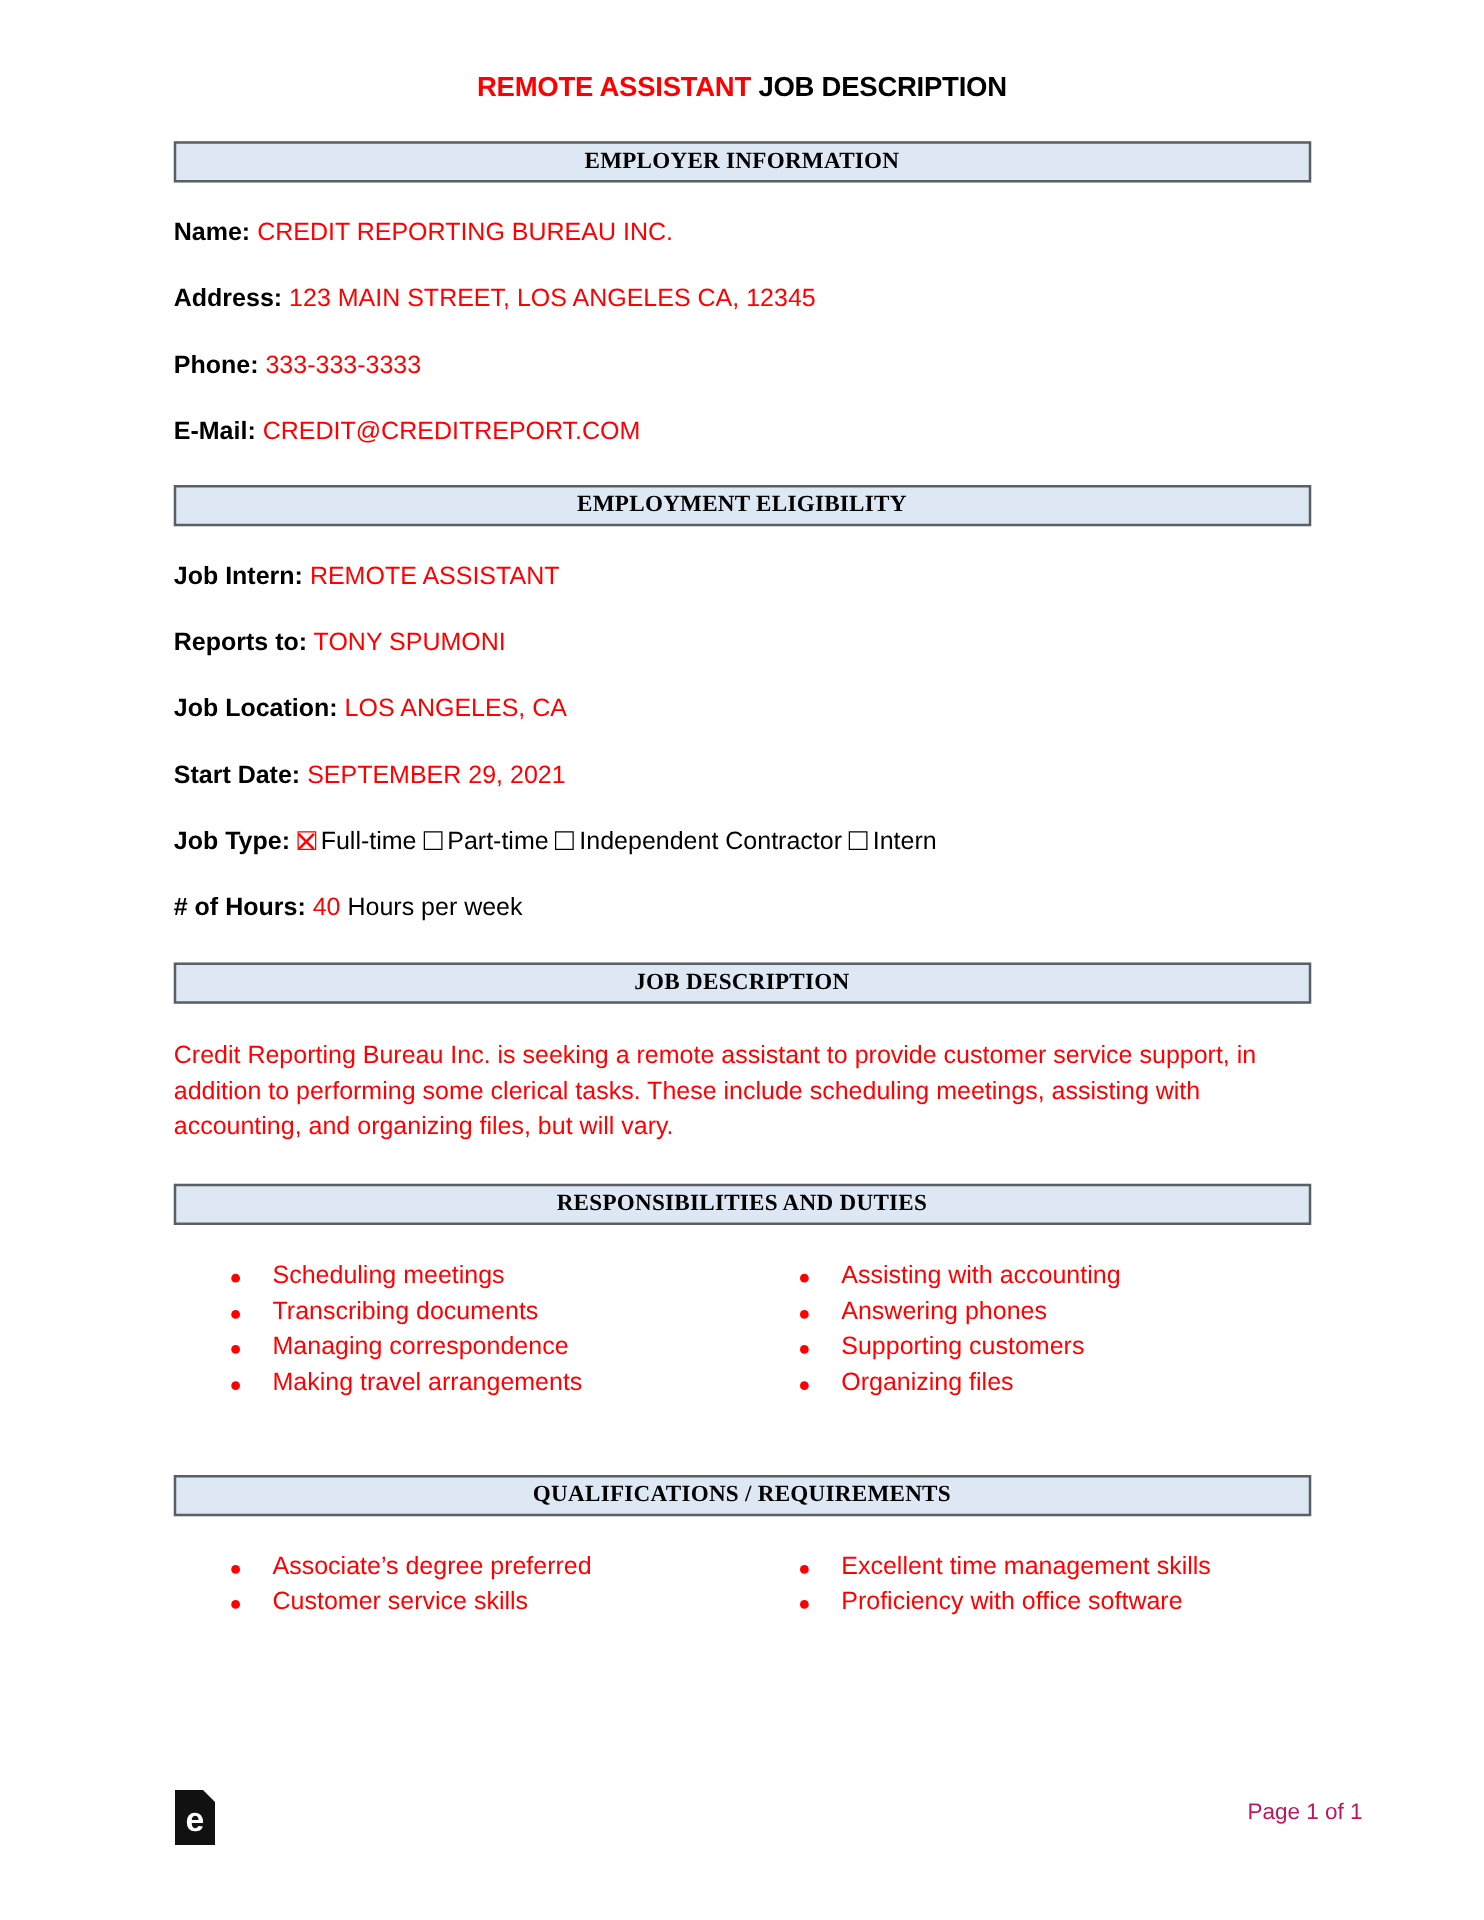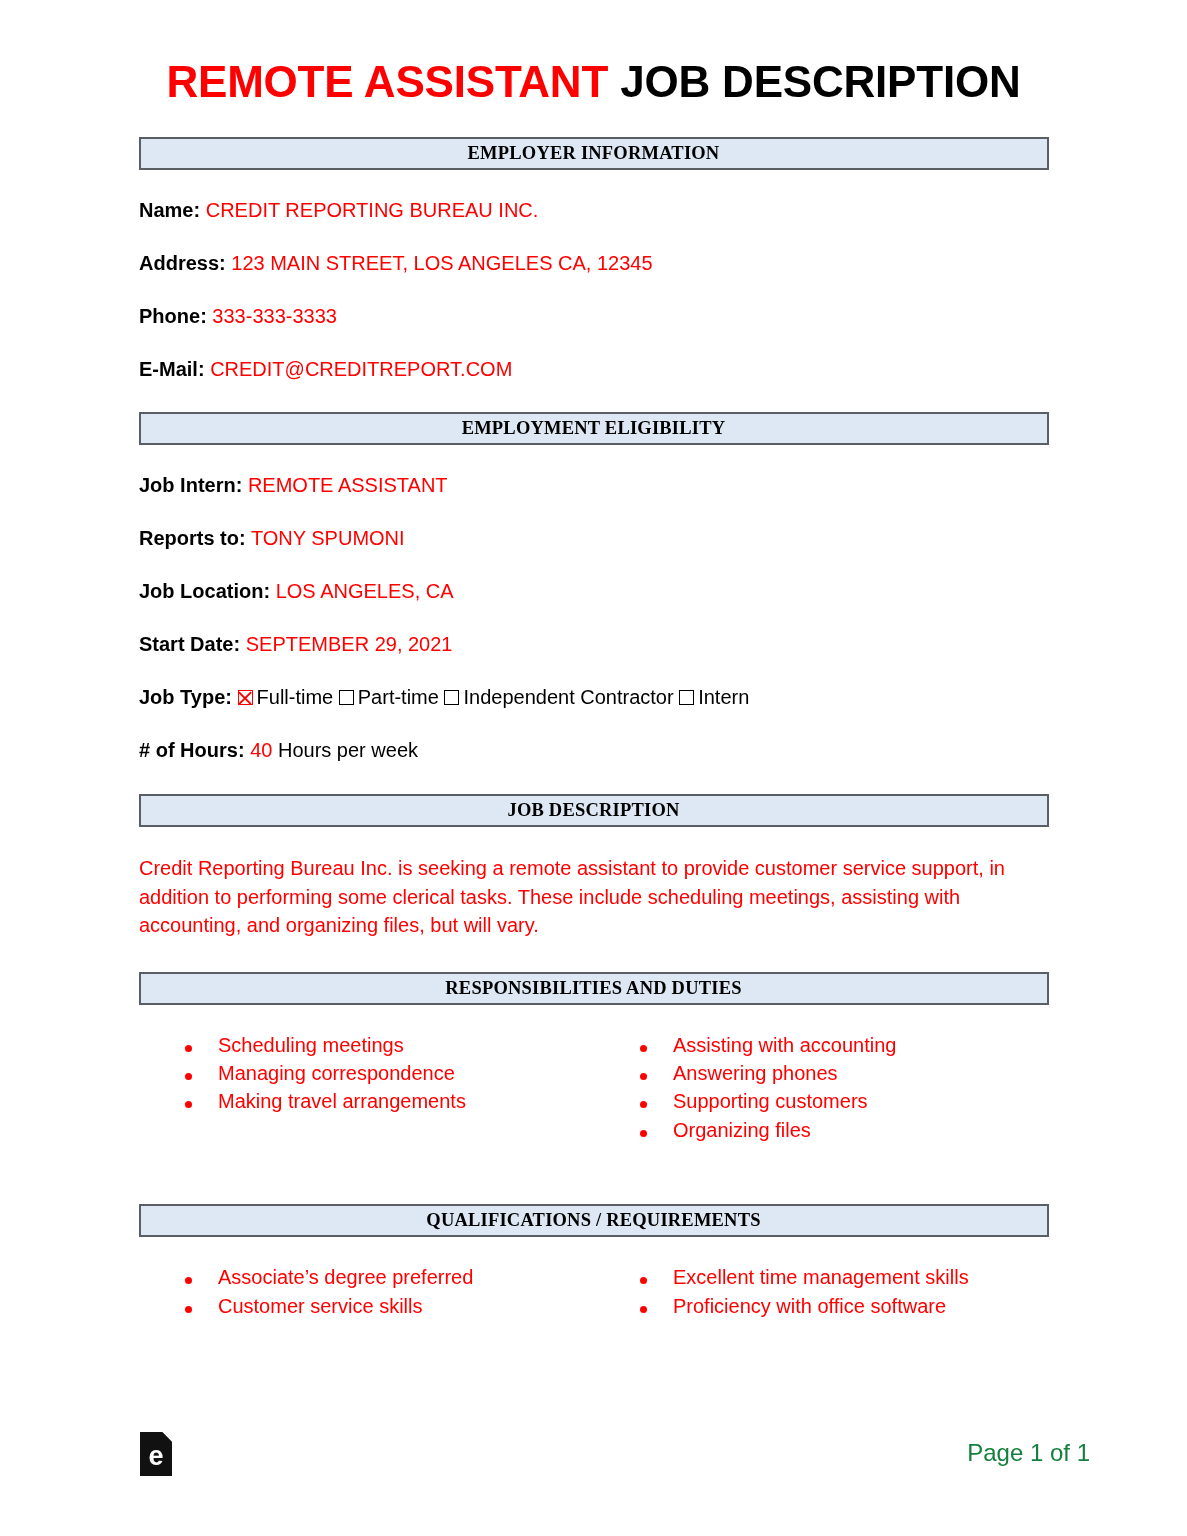--- a/index.html
+++ b/index.html
@@ -19,21 +19,21 @@
     position: relative;
     width: 1187px;
     height: 1536px;
     background: #ffffff;
     box-sizing: border-box;
   }
 
   
   .doc-title {
     text-align: center;
-    font-size: 44px;
+    font-size: 22px;
     font-weight: bold;
     letter-spacing: -0.2px;
     margin: 0;
     padding-top: 58px;
     line-height: 1.1;
   }
   .doc-title .red { color: #ff0000; }
   .doc-title .black { color: #000000; }
 
   
@@ -169,22 +169,22 @@
     font-weight: bold;
     font-family: "Liberation Sans", sans-serif;
     line-height: 1;
     padding-top: 5px;
     box-sizing: border-box;
   }
   .footer-page {
     position: absolute;
     right: 97px;
     top: 9px;
-    font-size: 24px;
-    color: #15803d;
+    font-size: 18px;
+    color: #be185d;
   }
 </style>
 </head>
 <body>
 
 <div class="page">
 
   <h1 class="doc-title">
     <span class="red">REMOTE ASSISTANT</span>
     <span class="black">JOB DESCRIPTION</span>
@@ -277,20 +277,24 @@
 
   <div style="height:26px"></div>
   <div class="bullet-cols">
     <div class="bullet-col">
       <div class="bullet-row">
         <div class="bullet-dot"><span></span></div>
         <div class="bullet-text">Scheduling meetings</div>
       </div>
       <div class="bullet-row">
         <div class="bullet-dot"><span></span></div>
+        <div class="bullet-text">Transcribing documents</div>
+      </div>
+      <div class="bullet-row">
+        <div class="bullet-dot"><span></span></div>
         <div class="bullet-text">Managing correspondence</div>
       </div>
       <div class="bullet-row">
         <div class="bullet-dot"><span></span></div>
         <div class="bullet-text">Making travel arrangements</div>
       </div>
     </div>
     <div class="bullet-col second">
       <div class="bullet-row">
         <div class="bullet-dot"><span></span></div>

